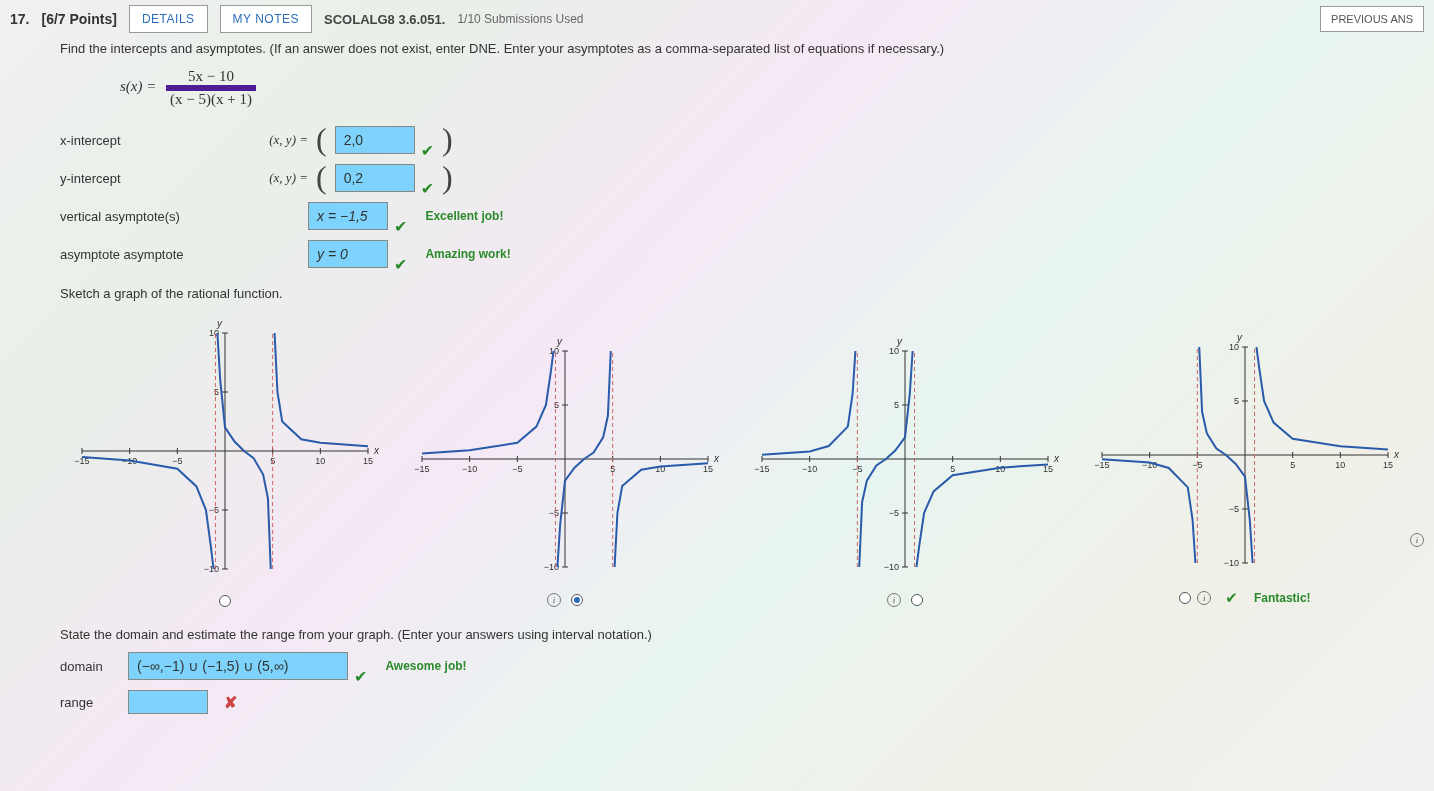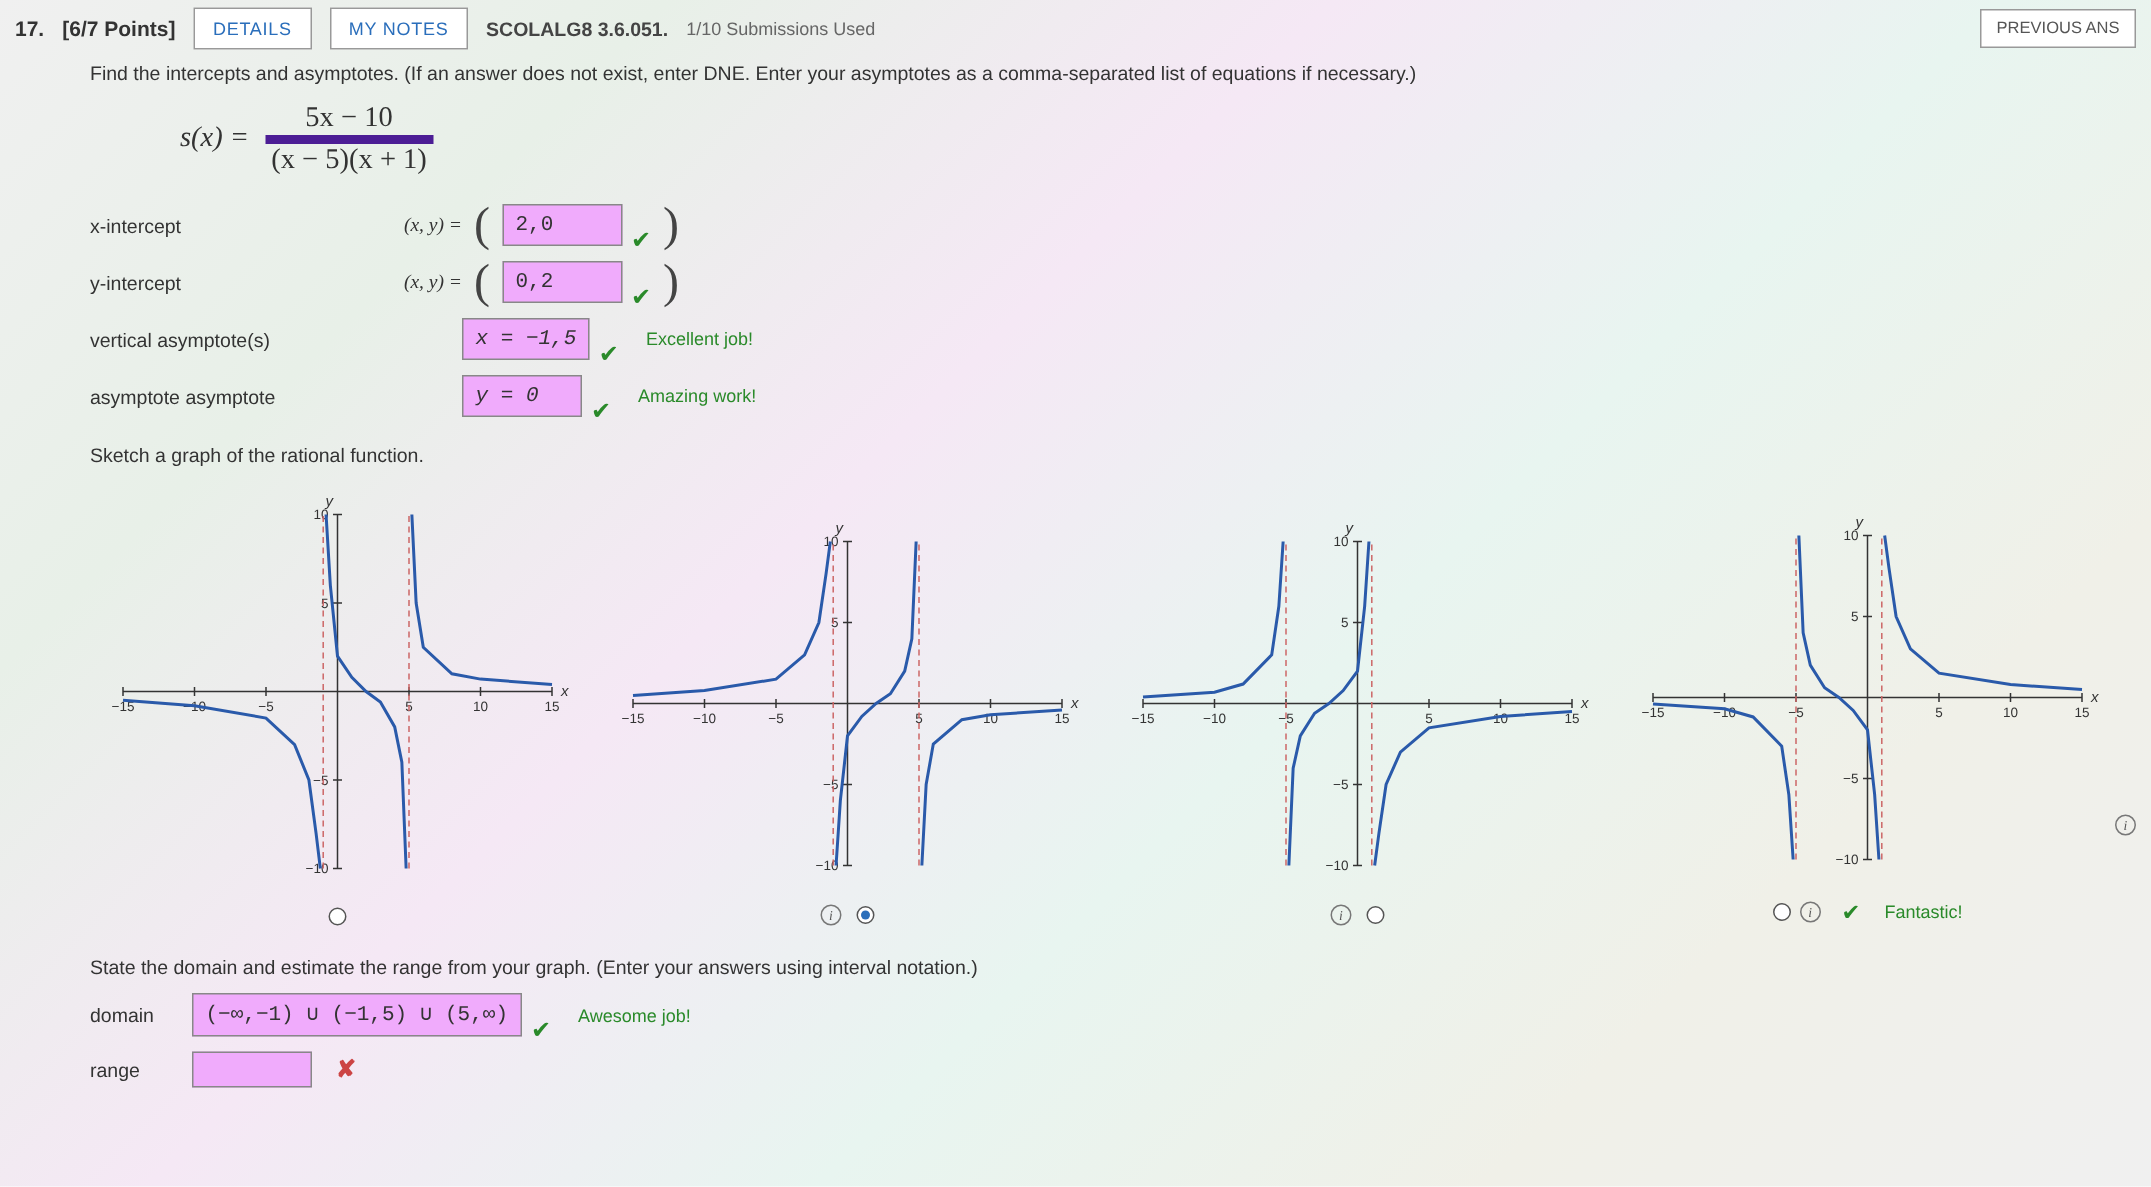--- a/index.html
+++ b/index.html
@@ -33,53 +33,53 @@
   .prev-btn {
     margin-left: auto;
     border: 1px solid #999;
     background: #fff;
     padding: 6px 10px;
     font-size: 11px;
     color: #555;
   }
   .content { margin-left: 50px; }
   .instr { margin: 8px 0 12px 0; }
-  .formula { margin: 10px 0 18px 60px; font-family: 'Times New Roman', serif; font-size: 19px; }
+  .formula { margin: 10px 0 18px 60px; font-family: 'Times New Roman', serif; font-size: 15px; }
   .formula .frac {
     display: inline-block;
     vertical-align: middle;
     text-align: center;
     margin-left: 6px;
   }
   .formula .num { border-bottom: 6px solid #4c1d95; padding: 0 4px; }
   .formula .den { padding: 0 4px; }
   .answer-row {
     display: flex;
     align-items: center;
     margin: 10px 0;
     gap: 8px;
   }
   .label { width: 180px; }
   .eq-label { font-style: italic; font-family: 'Times New Roman', serif; width: 60px; text-align:right; }
   .paren { font-family: 'Times New Roman', serif; font-size: 32px; color: #444; line-height: 0.8; }
   .input-box {
     border: 1px solid #888;
-    background: #f0abfc;
+    background: #7dd3fc;
     padding: 5px 8px;
     min-width: 80px;
-    font-family: Liberation Mono, monospace;
+    font-family: Liberation Sans, sans-serif;
     font-size: 14px;
     display: inline-block;
   }
   .input-wide { min-width: 220px; }
   .input-empty { min-width: 80px; min-height: 24px; }
   .check { color: #2a8a2a; font-size: 16px; position: relative; top: 10px; margin-left: -2px; }
   .check-inline { color: #2a8a2a; font-size: 15px; margin-left: 4px; }
   .cross { color: #c44; font-size: 16px; font-weight: bold; margin-left: 8px; }
-  .feedback { color: #2a8a2a; font-weight: normal; font-size: 12px; margin-left: 10px; text-align: right; }
+  .feedback { color: #2a8a2a; font-weight: bold; font-size: 12px; margin-left: 10px; text-align: right; }
   .sketch-label { margin: 18px 0 10px 0; }
   .graphs-row {
     display: flex;
     gap: 10px;
     margin-bottom: 8px;
     align-items: flex-end;
   }
   .graph-item { text-align: center; position: relative; }
   .graph-item svg { display: block; }
   .radio-row { display: flex; align-items: center; gap: 6px; margin-top: 4px; justify-content: center; }

